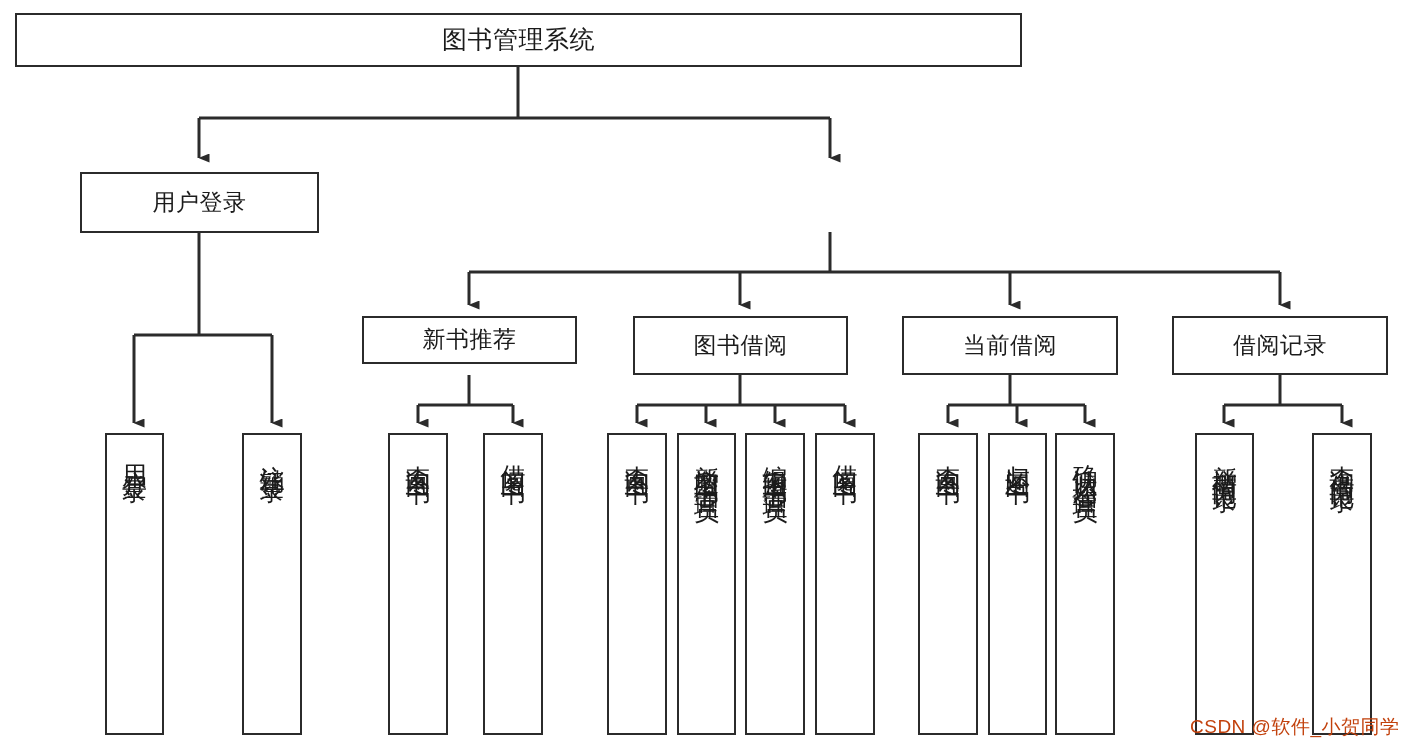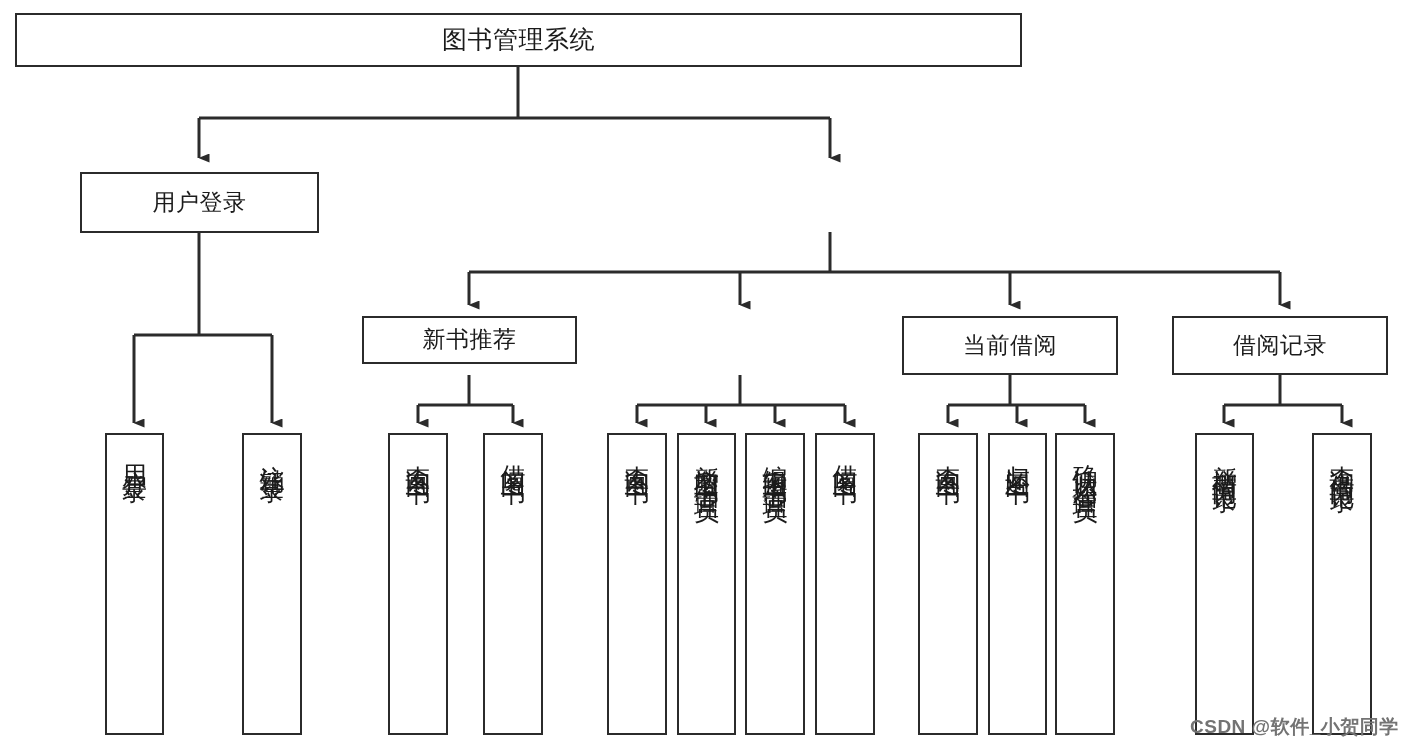--- a/index.html
+++ b/index.html
@@ -57,27 +57,26 @@
   .node-v .node-label {
     writing-mode: vertical-rl;
     text-orientation: upright;
     font-size: 25px;
     line-height: 1.0;
     letter-spacing: 5px;
     white-space: nowrap;
   }
   .watermark {
     position: absolute;
-    color: #737373;
+    color: #c2410c;
     font-size: 19px;
     letter-spacing: 0.5px;
     white-space: nowrap;
     user-select: none;
     pointer-events: none;
-    font-weight: bold;
   }
 </style>
 </head>
 <body>
 
 <div id="diagram-root">
 
   <svg id="diagram-svg" viewBox="0 0 1405 747">
     <defs>
       <marker id="arrowhead" markerWidth="9" markerHeight="11" refX="4.5" refY="10.5" orient="auto" markerUnits="userSpaceOnUse">
@@ -135,20 +134,23 @@
 
   <div class="node-box node-h" style="left:80px; top:172px; width:239px; height:61px;">
     <span class="node-label">用户登录</span>
   </div>
 
 
   <div class="node-box node-h" style="left:362px; top:316px; width:215px; height:48px;">
     <span class="node-label">新书推荐</span>
   </div>
 
+  <div class="node-box node-h" style="left:633px; top:316px; width:215px; height:59px;">
+    <span class="node-label">图书借阅</span>
+  </div>
 
   <div class="node-box node-h" style="left:902px; top:316px; width:216px; height:59px;">
     <span class="node-label">当前借阅</span>
   </div>
 
   <div class="node-box node-h" style="left:1172px; top:316px; width:216px; height:59px;">
     <span class="node-label">借阅记录</span>
   </div>
 
   <div class="node-box node-v" style="left:105px; top:433px; width:59px; height:302px;">

